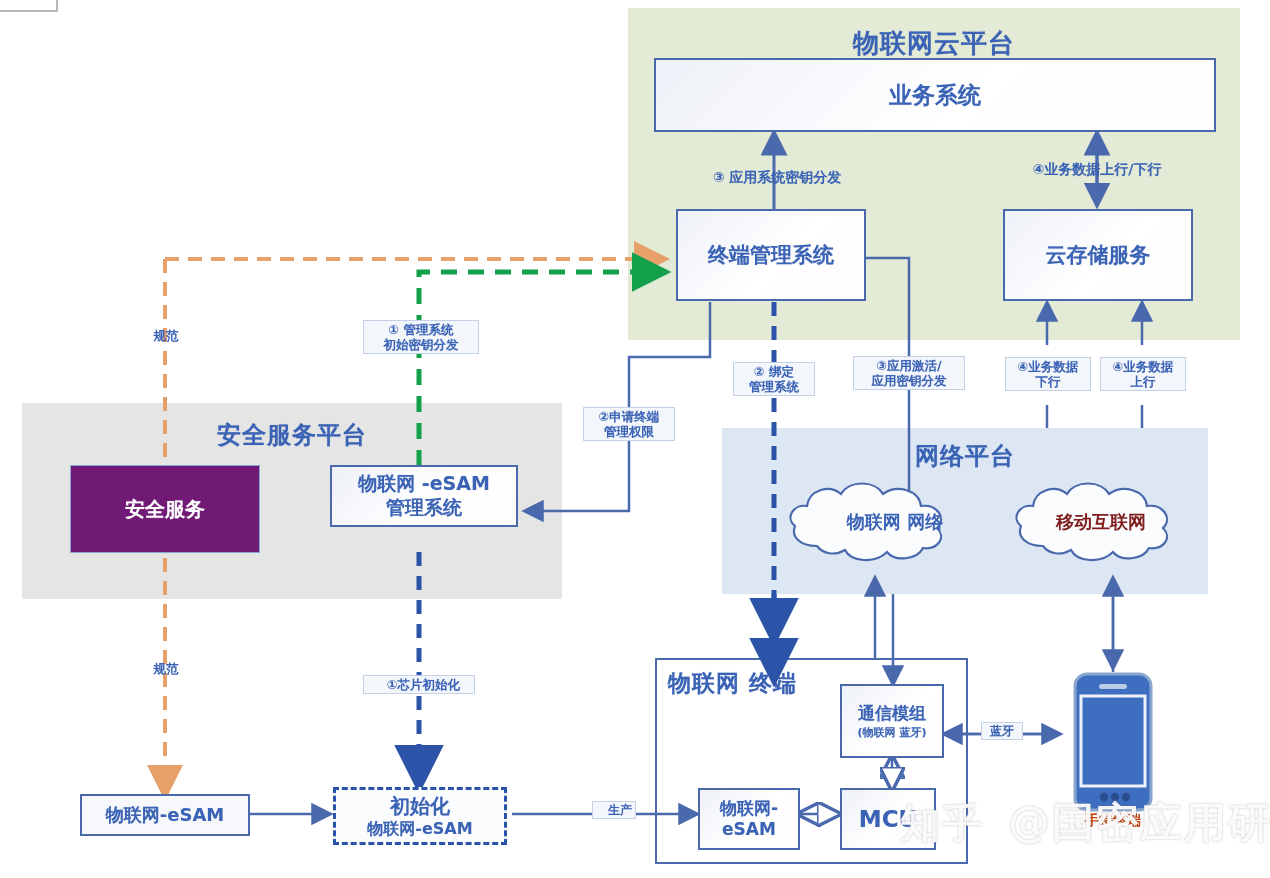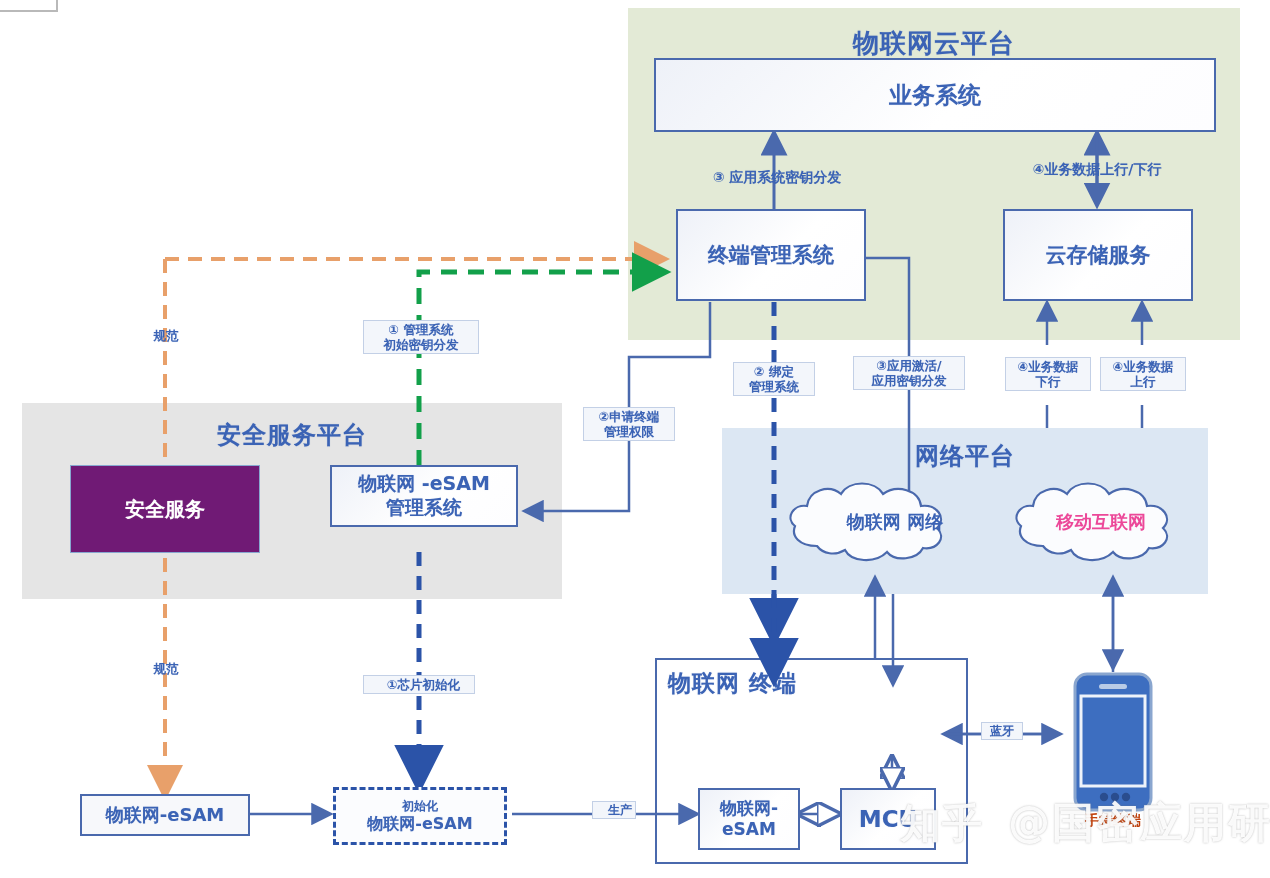--- a/index.html
+++ b/index.html
@@ -181,35 +181,39 @@
     <div class="abs" style="left:0;top:36px;width:196px;text-align:center;color:#3b63b5;font-weight:bold;font-size:18px;padding-left:40px;">物联网 网络</div>
   </div>
 
   <div class="abs" style="left:1003px;top:474px;width:196px;height:102px;">
     <svg viewBox="0 0 196 102" style="width:196px;height:102px;">
       <path d="M40,72 C22,72 14,62 18,52 C8,44 16,30 30,32 C32,16 52,10 64,20
                C72,6 98,6 106,20 C120,10 142,16 144,32 C160,30 170,44 160,54
                C170,64 160,76 146,74 C140,86 118,88 110,78
                C98,90 74,88 68,76 C58,82 46,80 40,72 Z" fill="#fbfcfe" stroke="#4a69ad" stroke-width="2.2"></path>
     </svg>
-    <div class="abs" style="left:0;top:36px;width:196px;text-align:center;color:#ec4899;font-weight:bold;font-size:18px;">移动互联网</div>
-  </div>
-
+    <div class="abs" style="left:0;top:36px;width:196px;text-align:center;color:#7f1d1d;font-weight:bold;font-size:18px;">移动互联网</div>
+  </div>
+
+  <div class="node" style="left:840px;top:684px;width:104px;height:74px;font-size:17px;flex-direction:column;">
+    <span>通信模组</span>
+    <span class="sub">(物联网 蓝牙)</span>
+  </div>
 
   <div class="node" style="left:840px;top:788px;width:96px;height:62px;font-size:23px;">MCU</div>
 
   <div class="node" style="left:698px;top:788px;width:102px;height:62px;font-size:17px;flex-direction:column;">
     <span>物联网-</span>
     <span>eSAM</span>
   </div>
 
   <div class="node plain" style="left:80px;top:794px;width:170px;height:42px;font-size:18px;border-width:2px;">物联网-eSAM</div>
 
   <div class="node dashed" style="left:333px;top:787px;width:174px;height:58px;font-size:17px;flex-direction:column;">
-    <span style="font-size:12px;">初始化</span>
+    <span style="font-size:20px;">初始化</span>
     <span style="font-size:16px;">物联网-eSAM</span>
   </div>
 
   <div id="phone-body" style="left:1073px;top:672px;width:80px;height:140px;">
     <svg viewBox="0 0 80 140" style="width:80px;height:140px;">
       <rect x="2" y="2" width="76" height="136" rx="12" ry="12" fill="#3d6ec0" stroke="#8aa6cf" stroke-width="3"></rect>
       <rect x="26" y="12" width="28" height="5" rx="2.5" fill="#b9cbe6"></rect>
       <rect x="8" y="24" width="64" height="90" fill="#3d6ec0" stroke="#eef3fa" stroke-width="3"></rect>
       <circle cx="31" cy="125" r="4.2" fill="#2a4d8e"></circle>
       <circle cx="42" cy="125" r="4.2" fill="#2a4d8e"></circle>

